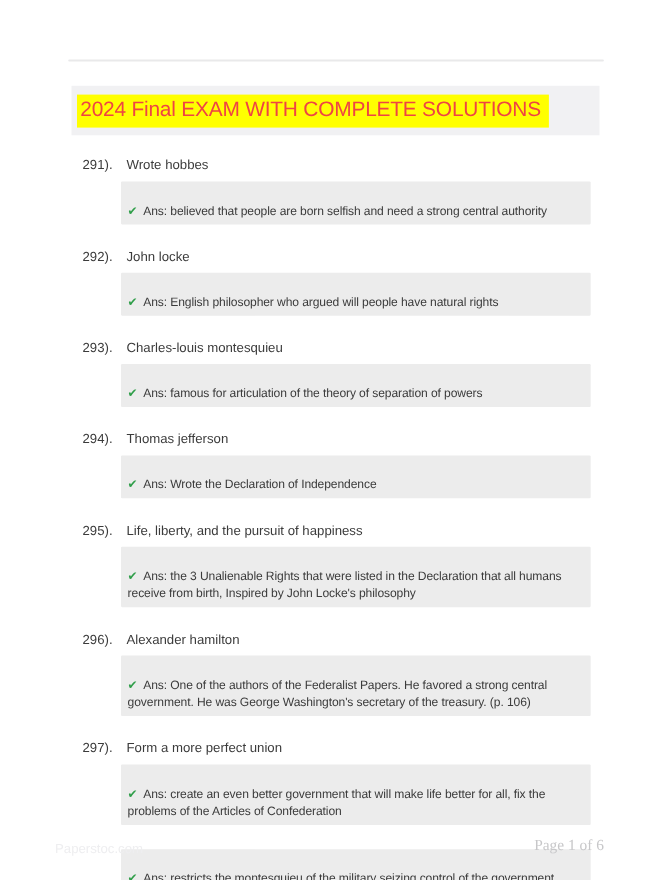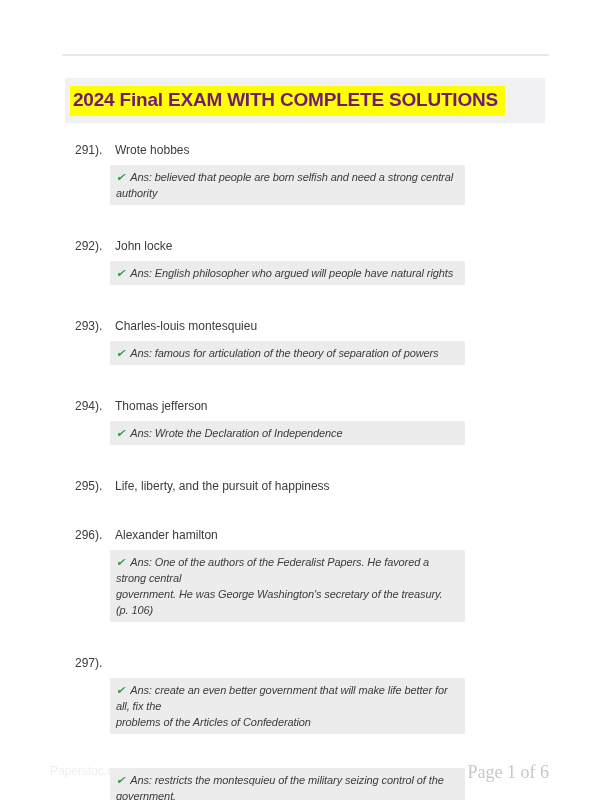--- a/index.html
+++ b/index.html
@@ -14,51 +14,51 @@
     background: var(--divider, #e9e9ea); border-radius:1px;
   }
   .title-box {
     position:absolute; left:65px; top:78px; width:480px; height:45px;
     background: var(--title-box-bg, #f1f1f3);
     display:flex; align-items:center;
   }
   .title-hl {
     margin-left:5px;
     background: var(--highlight-yellow, #ffff00);
-    color:#701a75; font-size:19px; font-weight:700;
+    color:#ef4444; font-size:19px; font-weight:400;
     padding:3px 7px 5px 3px; white-space:nowrap; letter-spacing:-0.2px;
   }
   .items { position:absolute; left:75px; top:143px; width:462px; }
-  .item { margin-bottom:34px; }
+  .item { margin-bottom:22px; }
   .q-row {
     display:flex; font-size:12px; line-height:15px;
     color: var(--body-text, #3b3b3b); margin-bottom:7px;
   }
   .q-num { width:40px; flex:none; }
   .q-text { white-space:nowrap; }
   .ans {
-    margin-left:35px; width:355px; box-sizing:border-box;
+    margin-left:35px; width:427px; box-sizing:border-box;
     background: var(--answer-box-bg, #ececec);
-    padding:4px 8px 4px 6px;
+    padding:19px 8px 4px 6px;
     font-size:11px; line-height:16px; letter-spacing:-0.1px;
     color: var(--body-text, #3b3b3b);
-    white-space:pre-line; border-radius:1px;font-style:italic;
+    white-space:pre-line; border-radius:1px;
   }
   .check {
     color: var(--check-green, #2f9e49);
     font-size:11px; margin-right:5px; letter-spacing:0;
   }
   .watermark {
     position:absolute; left:50px; top:764px;
     font-size:12px; color: var(--watermark-text, #eeeef0);
   }
   .page-num {
     position:absolute; right:57px; top:762px;
     font-family:"Liberation Serif", serif;
-    font-size:18px; color: var(--page-indicator-text, #c7c7c9); margin-left: 40px;
+    font-size:14px; color: var(--page-indicator-text, #c7c7c9); margin-left: 40px;
   }
 </style>
 </head>
 <body>
 
 <div class="page">
   <div class="divider"></div>
 
   <div class="title-box">
     <span class="title-hl">2024 Final EXAM WITH COMPLETE SOLUTIONS</span>
@@ -95,34 +95,37 @@
       <span class="q-text">Thomas jefferson</span>
     </div>
     <div class="ans"><span class="check">✔</span><span>Ans: Wrote the Declaration of Independence</span></div>
   </div>
 
   <div class="item">
     <div class="q-row">
       <span class="q-num">295).</span>
       <span class="q-text">Life, liberty, and the pursuit of happiness</span>
     </div>
+    <div class="ans"><span class="check">✔</span><span>Ans: the 3 Unalienable Rights that were listed in the Declaration that all humans
+receive from birth, Inspired by John Locke's philosophy</span></div>
   </div>
 
   <div class="item">
     <div class="q-row">
       <span class="q-num">296).</span>
       <span class="q-text">Alexander hamilton</span>
     </div>
     <div class="ans"><span class="check">✔</span><span>Ans: One of the authors of the Federalist Papers. He favored a strong central
 government. He was George Washington's secretary of the treasury. (p. 106)</span></div>
   </div>
 
   <div class="item">
     <div class="q-row">
       <span class="q-num">297).</span>
+      <span class="q-text">Form a more perfect union</span>
     </div>
     <div class="ans"><span class="check">✔</span><span>Ans: create an even better government that will make life better for all, fix the
 problems of the Articles of Confederation</span></div>
   </div>
 
   <div class="item">
     <div class="ans"><span class="check">✔</span><span>Ans: restricts the montesquieu of the military seizing control of the government.
 President is the Commander-in-chief</span></div>
   </div>
 </div>

